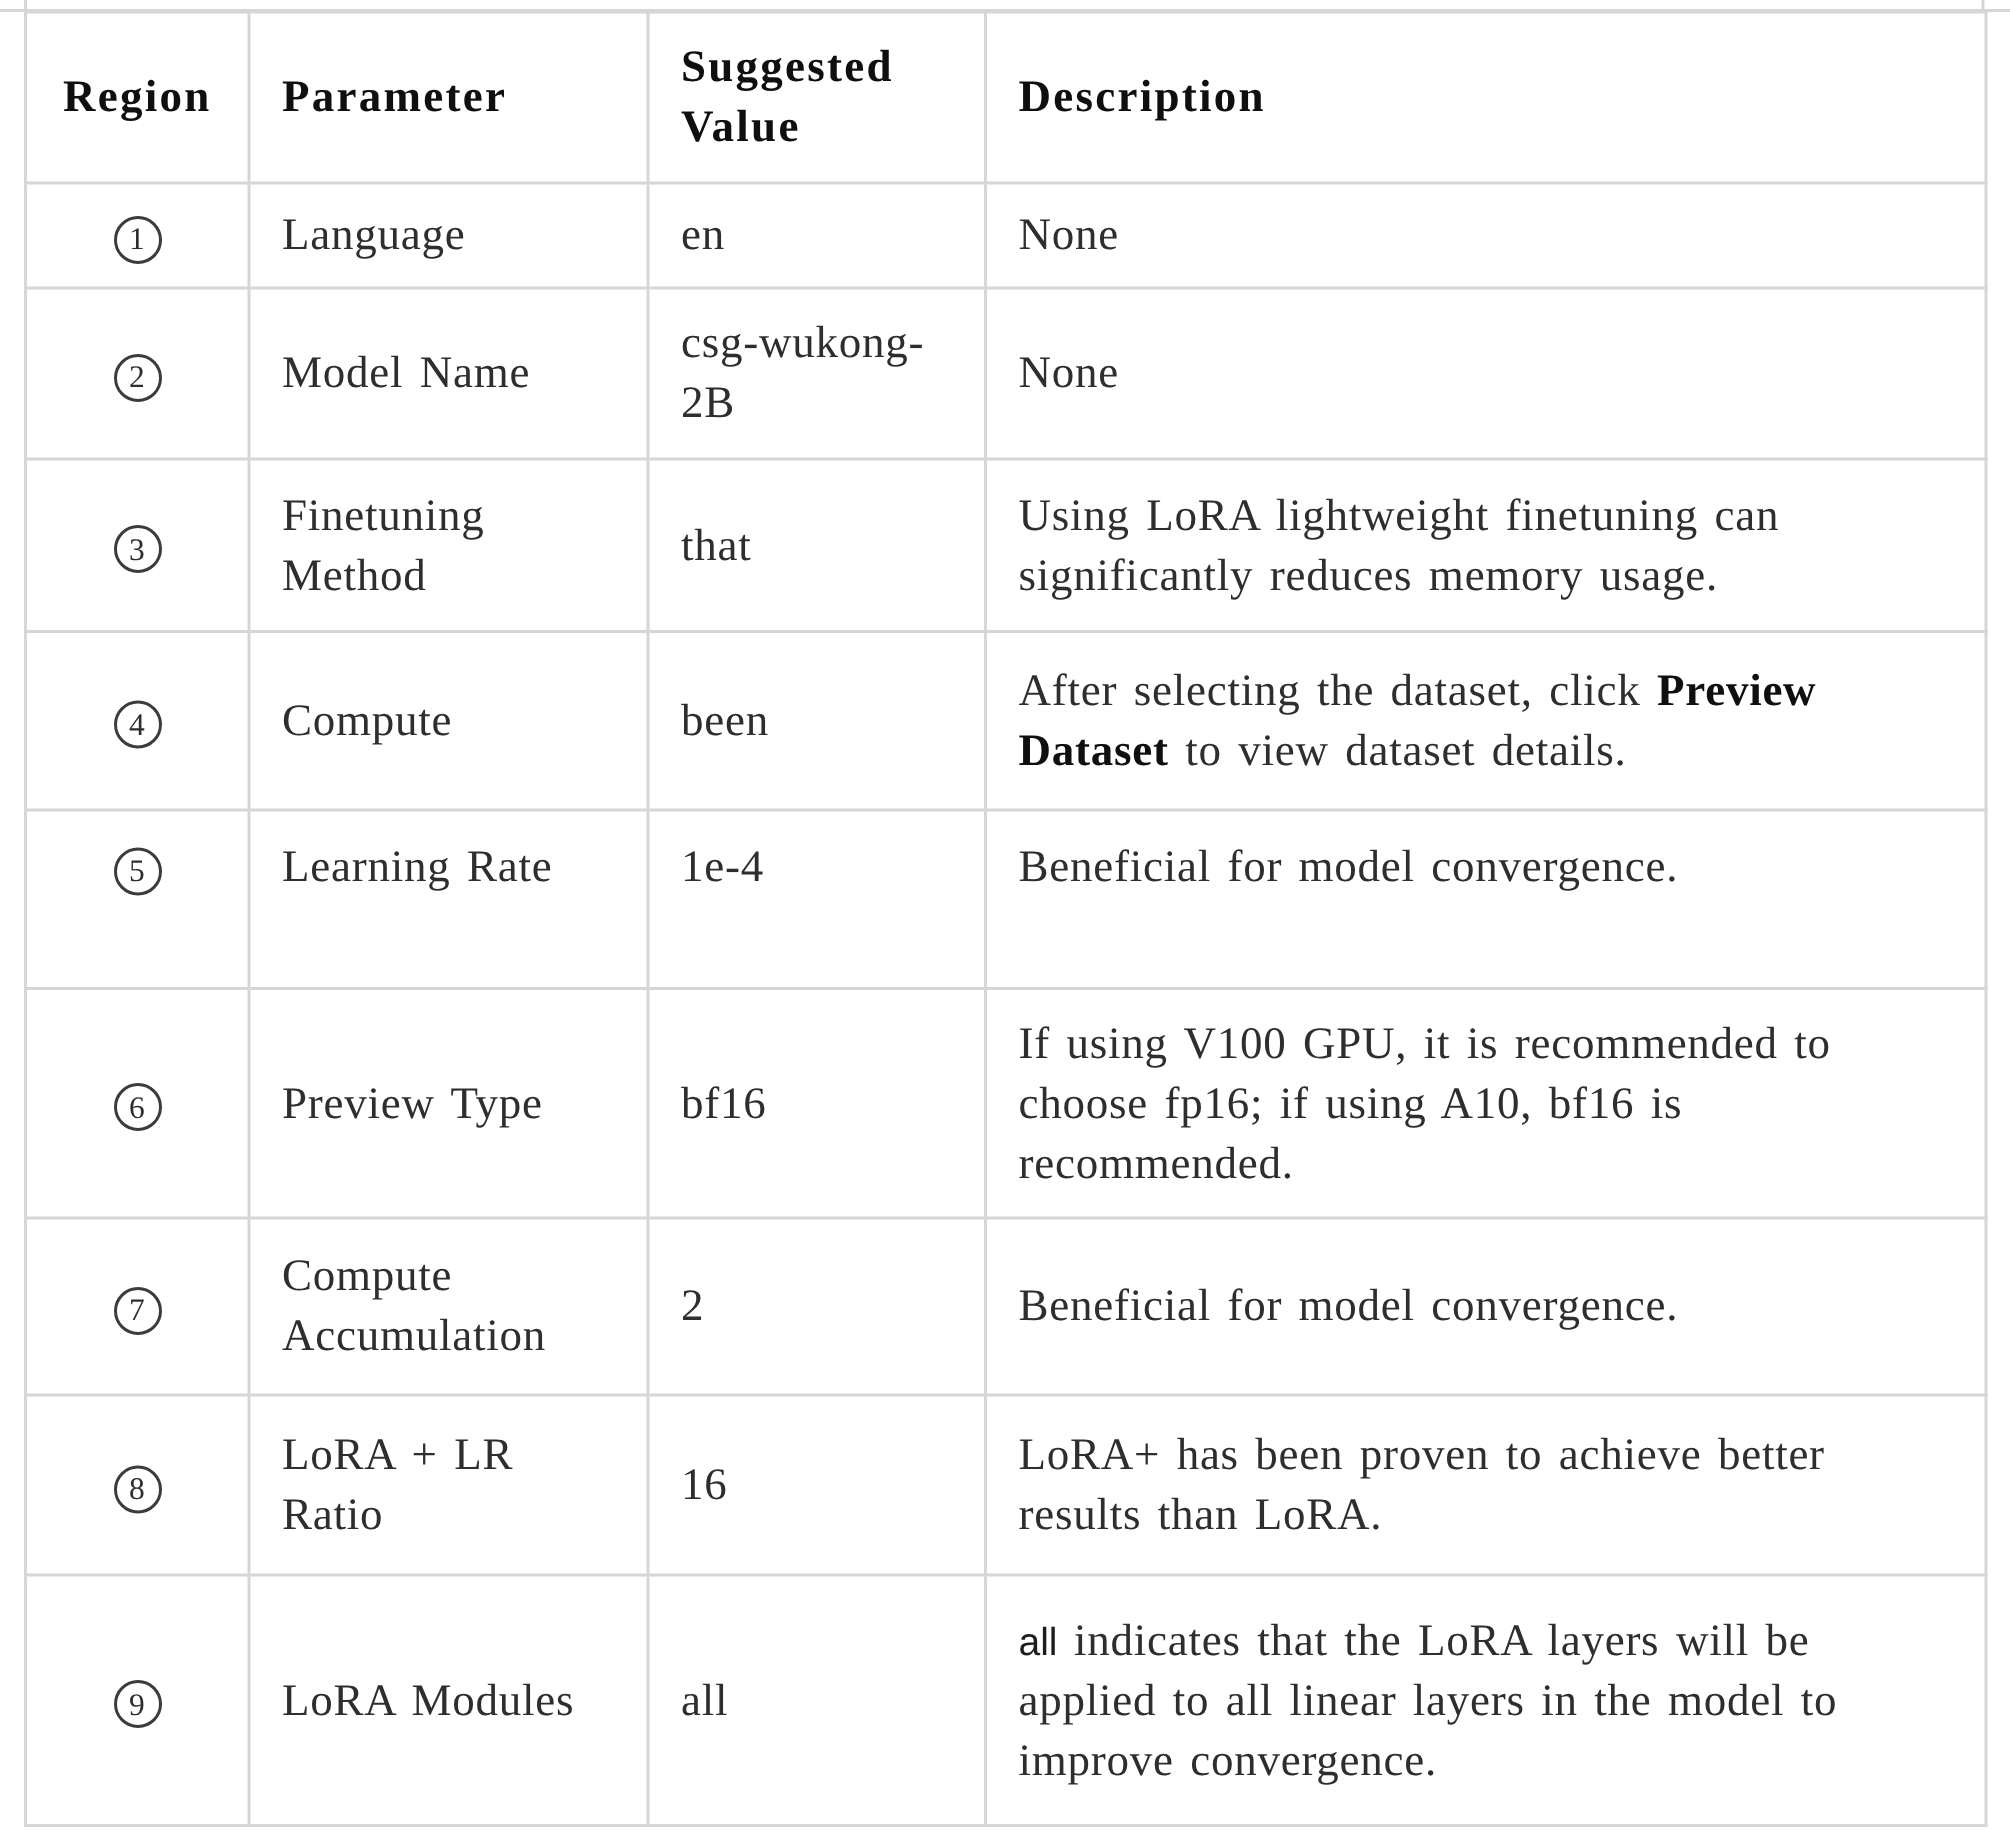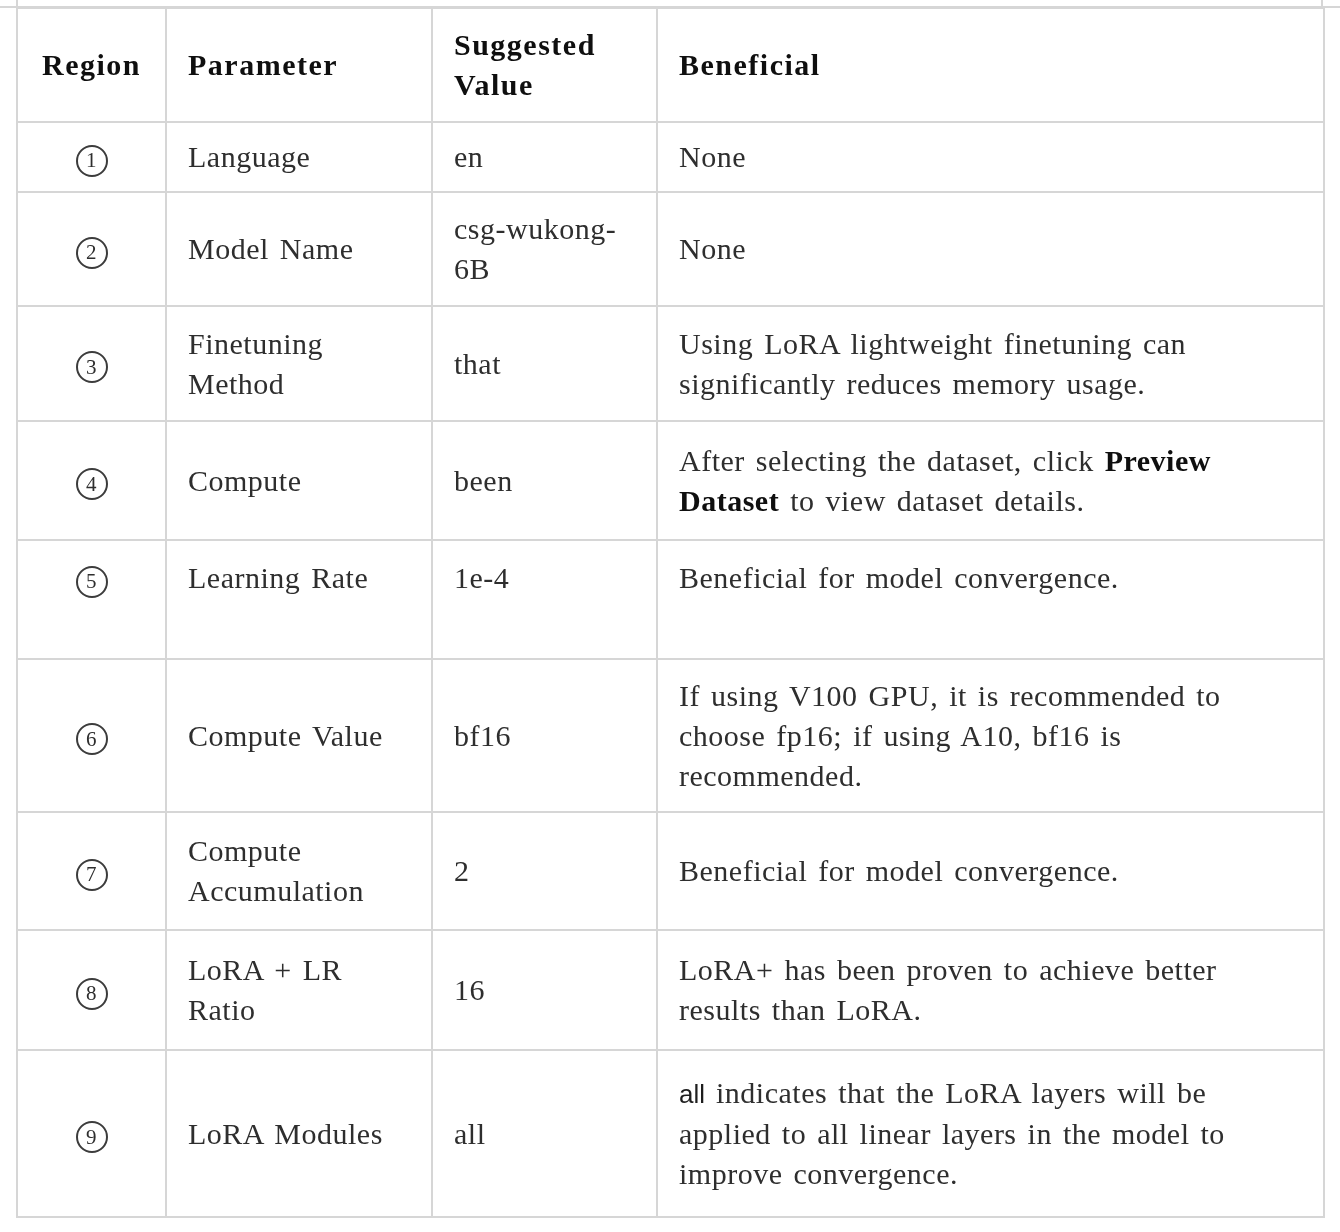--- a/index.html
+++ b/index.html
@@ -98,39 +98,39 @@
     <col class="col-region">
     <col class="col-parameter">
     <col class="col-value">
     <col class="col-description">
   </colgroup>
   <thead>
     <tr>
       <th class="region-col">Region</th>
       <th>Parameter</th>
       <th>Suggested Value</th>
-      <th>Beneficial</th>
+      <th>Description</th>
     </tr>
   </thead>
   <tbody id="table-body">
   <tr>
     <td class="region-cell">
       <span class="circle">1</span>
     </td>
     <td>Language</td>
     <td>en</td>
     <td><span>None</span></td>
   </tr>
 
   <tr>
     <td class="region-cell">
       <span class="circle">2</span>
     </td>
     <td>Model Name</td>
-    <td>csg-wukong-6B</td>
+    <td>csg-wukong-2B</td>
     <td><span>None</span></td>
   </tr>
 
   <tr>
     <td class="region-cell">
       <span class="circle">3</span>
     </td>
     <td>Finetuning Method</td>
     <td>that</td>
     <td><span>Using LoRA lightweight finetuning can significantly reduces memory usage.</span></td>
@@ -151,21 +151,21 @@
     </td>
     <td>Learning Rate</td>
     <td>1e-4</td>
     <td><span>Beneficial for model convergence.</span></td>
   </tr>
 
   <tr>
     <td class="region-cell">
       <span class="circle">6</span>
     </td>
-    <td>Compute Value</td>
+    <td>Preview Type</td>
     <td>bf16</td>
     <td><span>If using V100 GPU, it is recommended to choose fp16; if using A10, bf16 is recommended.</span></td>
   </tr>
 
   <tr>
     <td class="region-cell">
       <span class="circle">7</span>
     </td>
     <td>Compute Accumulation</td>
     <td>2</td>

